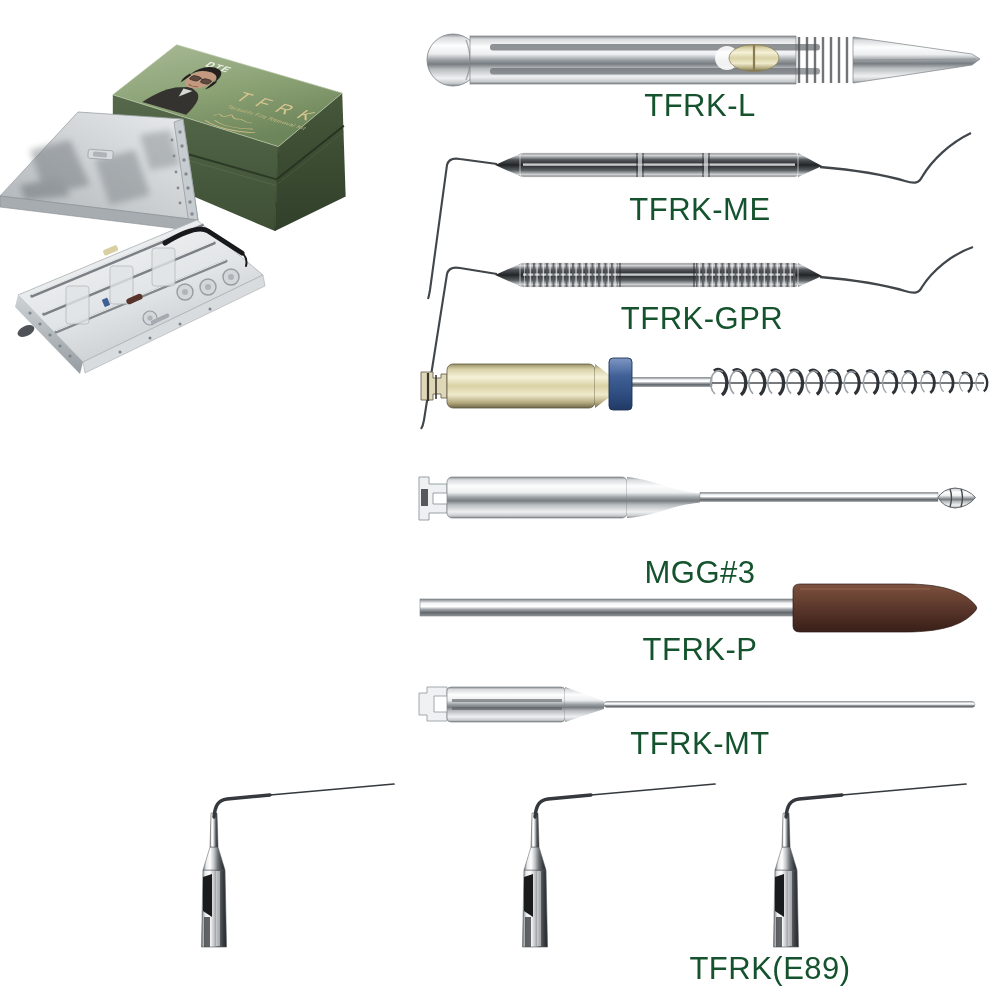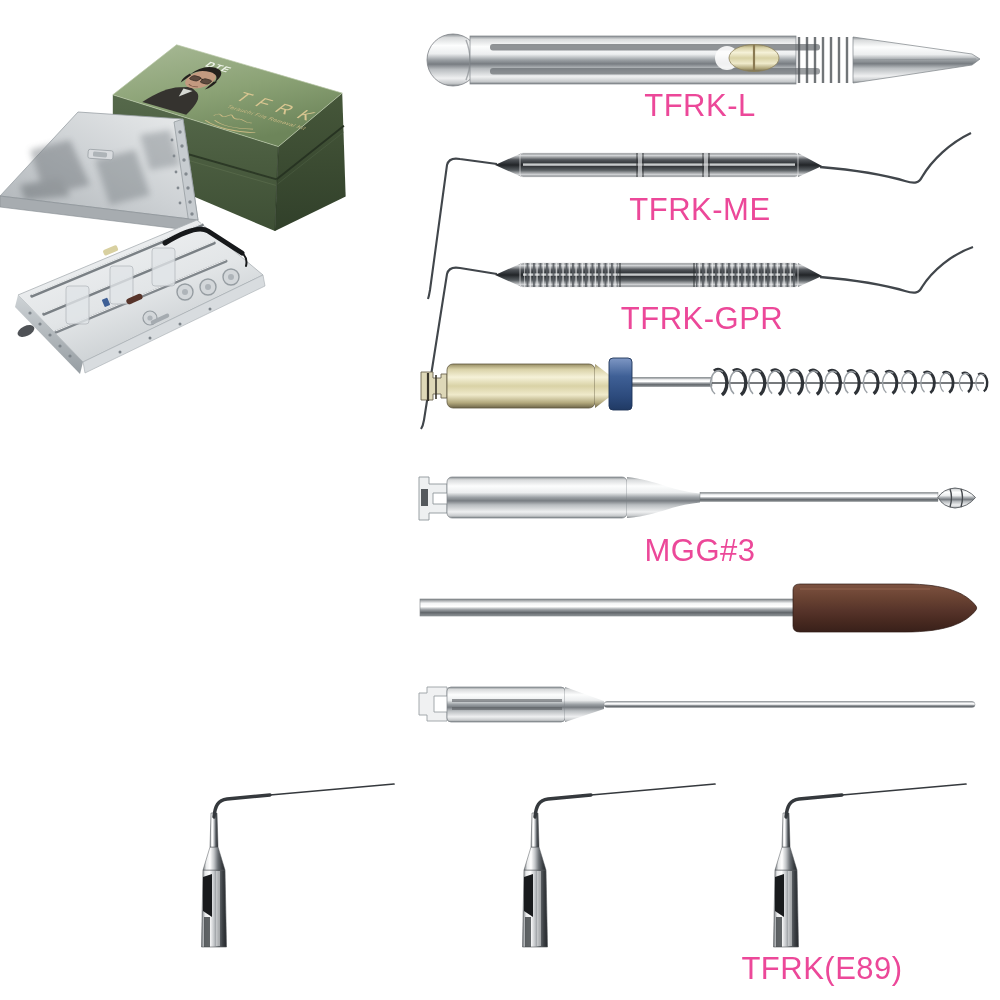--- a/index.html
+++ b/index.html
@@ -1,20 +1,20 @@
 <!DOCTYPE html>
 <html><head>
 <meta charset="utf-8">
 <style>
   html,body{margin:0;padding:0;background:#ffffff;}
   .canvas{position:relative;width:1000px;height:1000px;background:#ffffff;overflow:hidden;
           font-family:"Liberation Sans",sans-serif;}
   .abs{position:absolute;}
   .lbl{position:absolute;width:300px;text-align:center;font-size:31px;font-weight:400;
-       color:#ec4899;letter-spacing:0.5px;white-space:nowrap;}
+       color:#14532d;letter-spacing:0.5px;white-space:nowrap;}
 </style>
 </head>
 <body>
 
 <div class="canvas">
 
   <svg class="abs" style="left:55px;top:15px" width="345" height="245" viewBox="55 15 400 245">
     <defs>
       <linearGradient id="boxTop" x1="0" y1="0" x2="0.45" y2="1">
         <stop offset="0" stop-color="#a9ba97"></stop>
@@ -361,21 +361,23 @@
       <rect x="452" y="699" width="110" height="3" fill="#55595d" opacity="0.6"></rect>
       <rect x="452" y="707" width="110" height="3" fill="#55595d" opacity="0.55"></rect>
       <polygon points="565,687 604,701 604,709 565,722" fill="url(#metalV)"></polygon>
       <rect x="604" y="701.5" width="371" height="6" rx="3" fill="url(#shaftGrad)" stroke="#6f7478" stroke-width="0.4"></rect>
     </g>
   </svg>
 
   <div class="lbl" style="left:550px;top:88px">TFRK-L</div>
   <div class="lbl" style="left:550px;top:192px">TFRK-ME</div>
   <div class="lbl" style="left:552px;top:301px">TFRK-GPR</div>
-  <div class="lbl" style="left:550px;top:533px">MGG#3</div>
+  <div class="lbl" style="left:550px;top:555px">MGG#3</div>
+  <div class="lbl" style="left:550px;top:632px">TFRK-P</div>
+  <div class="lbl" style="left:550px;top:726px">TFRK-MT</div>
 
   <svg class="abs" style="left:0px;top:770px" width="1000" height="185" viewBox="0 770 1000 185">
     <defs>
       <linearGradient id="tipBody" x1="0" y1="0" x2="1" y2="0">
         <stop offset="0" stop-color="#6f7478"></stop>
           <stop offset="0.15" stop-color="#e9eaeb"></stop>
         <stop offset="0.32" stop-color="#ffffff"></stop>
           <stop offset="0.5" stop-color="#c2c5c8"></stop>
         <stop offset="0.68" stop-color="#6a6f74"></stop>
           <stop offset="0.85" stop-color="#3c4044"></stop>
@@ -391,15 +393,15 @@
         <polygon points="-11,-70 -2,-73 -2,-30 -11,-36" fill="#191b1d"></polygon>
         <rect x="-10" y="-30" width="6" height="30" fill="#3a3e41" opacity="0.8"></rect>
         <rect x="2" y="-76" width="4" height="75" fill="#ffffff" opacity="0.45"></rect>
       </g>
     </defs>
     <use href="#ultip" transform="translate(214,947)"></use>
     <use href="#ultip" transform="translate(535,947)"></use>
     <use href="#ultip" transform="translate(786,947)"></use>
   </svg>
 
-  <div class="lbl" style="left:672px;top:951px">TFRK(E89)</div>
+  <div class="lbl" style="left:620px;top:951px">TFRK(E89)</div>
 
 </div>
 
 </body></html>

